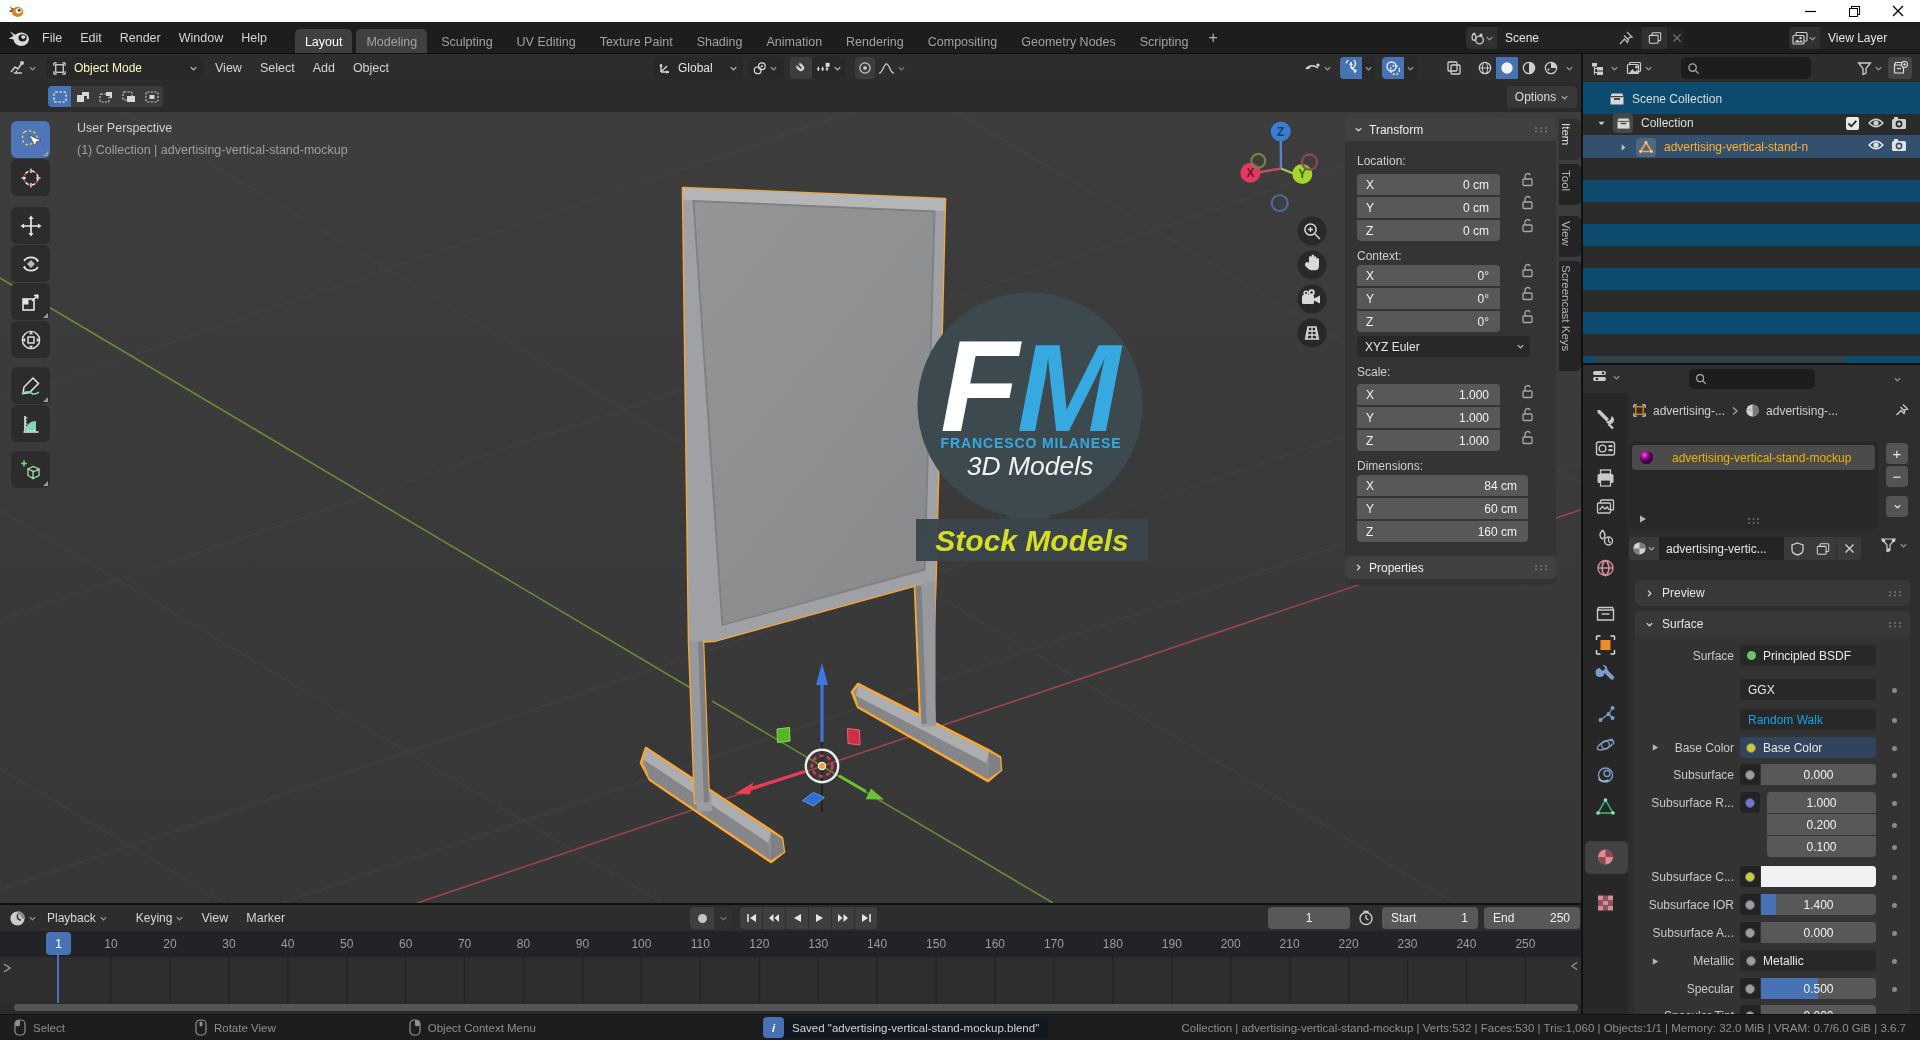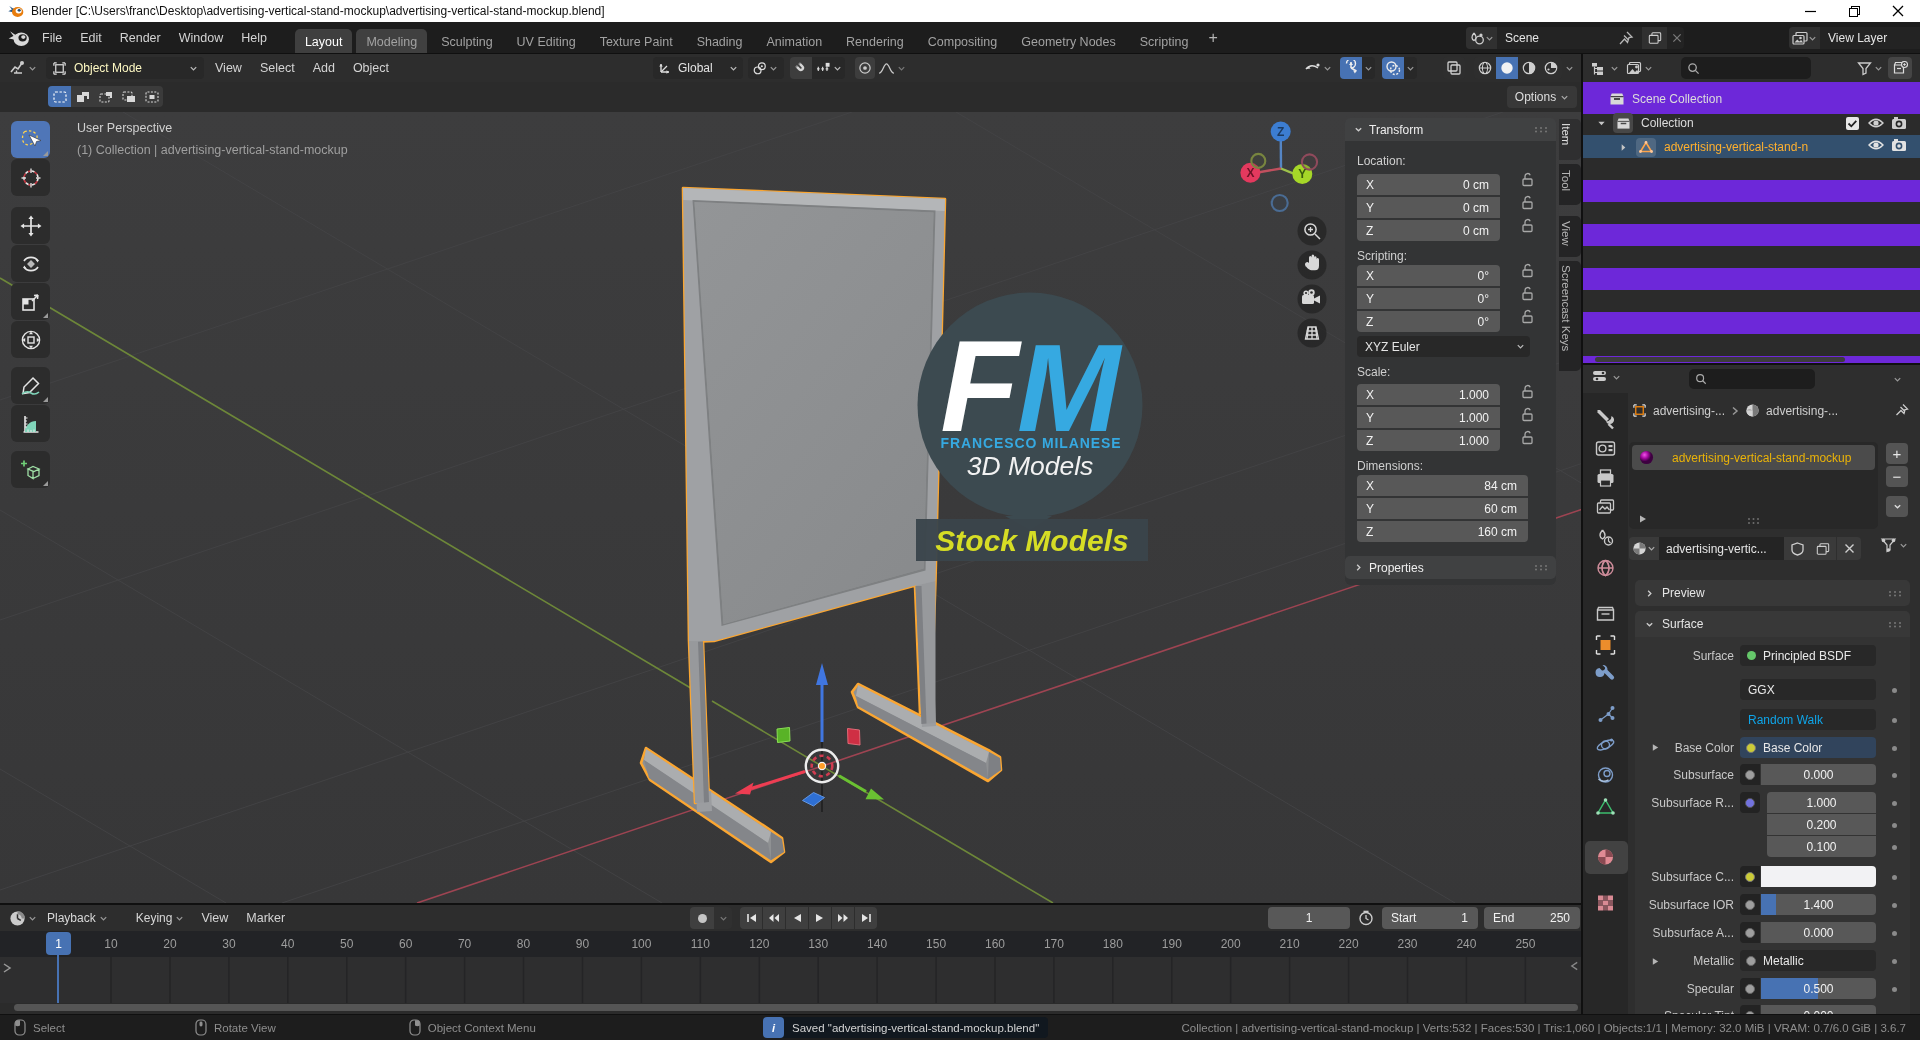--- a/index.html
+++ b/index.html
@@ -41,21 +41,21 @@
   
   #npanel { left:1345px; top:6px; width:211px; height:467px; background:#333435; border-radius:6px; }
   .np-h { height:23px; background:#404142; border-radius:5px 5px 0 0; display:flex; align-items:center; color:#eee; font-size:12px; }
   .np-lab { color:#cfcfcf; font-size:12px; margin:8px 0 1px 12px; line-height:15px; }
   .nfield { position:relative; margin:0 0 2px 12px; width:143px; height:21px; background:#585858; color:#f2f2f2; font-size:12px; display:flex; align-items:center; }
   .nfield .fx { margin-left:9px; }
   .nfield .fv { position:absolute; right:11px; }
   .lockcol { position:absolute; }
 
   
-  #outliner { left:1583px; top:82px; width:337px; height:281px; background:#6d28d9; overflow:hidden; }
+  #outliner { left:1583px; top:82px; width:337px; height:281px; background:#0c4a6e; overflow:hidden; }
   #properties { left:1583px; top:365px; width:337px; height:650px; background:#2e2e2e; overflow:hidden; }
   #ptabs { left:1583px; top:393px; width:45px; height:622px; background:#272727; }
 
   
   #timeline { left:0; top:905px; width:1583px; height:110px; background:#2b2b2b; }
   #tl-header { position:absolute; left:0; top:0; width:1583px; height:26px; background:#2d2d2d; display:flex; align-items:center; }
   #tl-ruler { position:absolute; left:0; top:26px; width:1583px; height:26px; background:#222326; }
 
   
   #statusbar { left:0; top:1015px; width:1920px; height:25px; background:#1d1d1d; display:flex; align-items:center; color:#8e8e8e; font-size:11.5px; }
@@ -66,21 +66,20 @@
 <body>
 
 <div id="titlebar" class="abs">
   <svg width="16" height="14" viewBox="0 0 24 20" style="margin-left:8px">
     <path d="M0.5 10.5 L10 5.5 L8 12 Z" fill="#265787"></path>
     <path d="M2 2.5 L11 8.5 L7.5 10 Z" fill="#265787"></path>
     <ellipse cx="14.5" cy="11.5" rx="8.5" ry="7.5" fill="#e87d0d"></ellipse>
     <ellipse cx="16" cy="9.8" rx="4.6" ry="4" fill="#fff"></ellipse>
     <ellipse cx="16.8" cy="9" rx="2.4" ry="2" fill="#2a4f70"></ellipse>
   </svg>
-  <div class="ttxt">Blender [C:\Users\franc\Desktop\advertising-vertical-stand-mockup\advertising-vertical-stand-mockup.blend]</div>
   <div id="wbtns">
     <div class="wb">
         <svg width="11" height="11">
           <line x1="0" y1="5.5" x2="11" y2="5.5" stroke="#000" stroke-width="1.2"></line>
         </svg>
       </div>
     <div class="wb">
         <svg width="11" height="11">
           <rect x="2.5" y="0.5" width="8" height="8" fill="none" stroke="#000"></rect>
           <rect x="0.5" y="2.5" width="8" height="8" fill="#fff" stroke="#000"></rect>
@@ -649,21 +648,21 @@
         <span class="fv">0 cm</span>
       </div>
   <div class="nfield">
         <span class="fx">Y</span>
         <span class="fv">0 cm</span>
       </div>
   <div class="nfield" style="border-radius:0 0 4px 4px">
         <span class="fx">Z</span>
         <span class="fv">0 cm</span>
       </div>
-  <div class="np-lab">Scripting:</div>
+  <div class="np-lab">Context:</div>
   <div class="nfield" style="border-radius:4px 4px 0 0">
         <span class="fx">X</span>
         <span class="fv">0°</span>
       </div>
   <div class="nfield">
         <span class="fx">Y</span>
         <span class="fv">0°</span>
       </div>
   <div class="nfield" style="border-radius:0 0 4px 4px">
         <span class="fx">Z</span>

